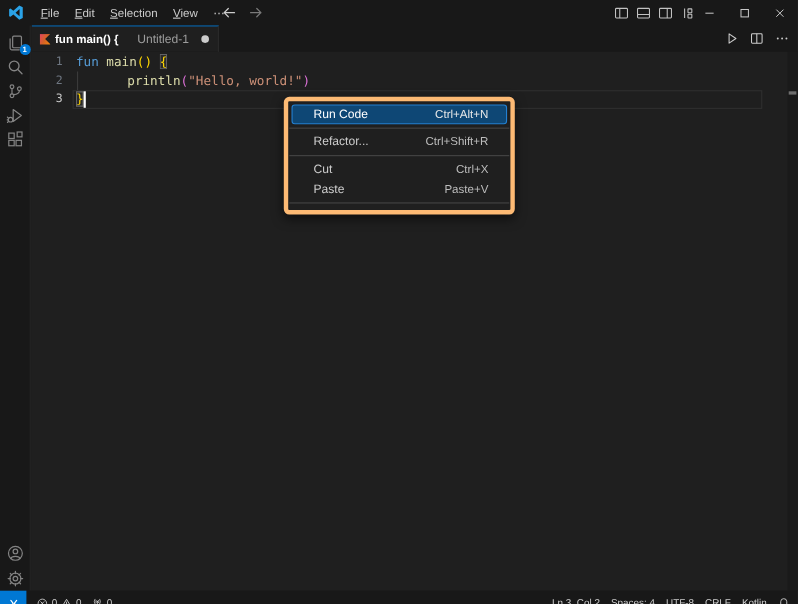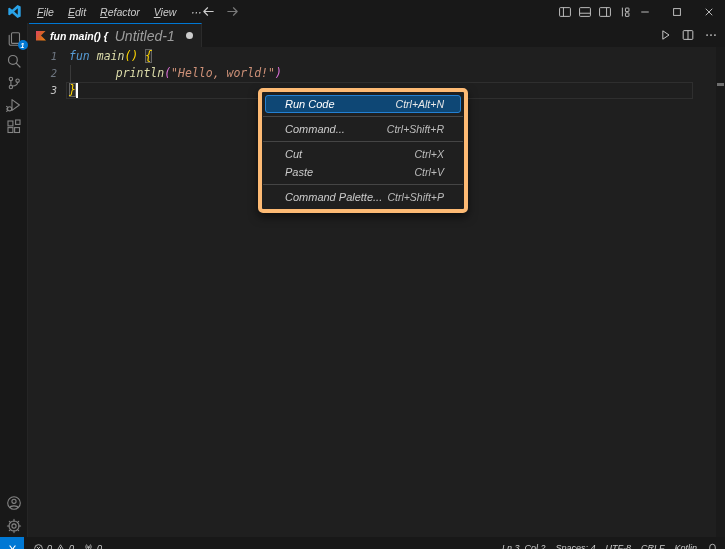--- a/index.html
+++ b/index.html
@@ -1,18 +1,18 @@
 <!DOCTYPE html>
 <html><head>
 <meta charset="utf-8">
 <style>
   * { margin:0; padding:0; box-sizing:border-box; }
   html,body { width:725px; height:549px; overflow:hidden; background:#1f1f1f; }
   body { font-family:"Liberation Sans", sans-serif; -webkit-font-smoothing:antialiased; }
-  .window { position:relative; width:725px; height:549px; overflow:hidden; background:#1f1f1f;font-style:italic; }
+  .window { position:relative; width:725px; height:549px; overflow:hidden; background:#1f1f1f; }
 
   
   .titlebar { position:absolute; left:0; top:0; right:0; height:23px; background:#181818; display:flex; align-items:center; z-index:5; }
   .vscode-logo { margin-left:7px; width:15px; height:15px; display:flex; }
   .menubar { display:flex; margin-left:8px; height:23px; align-items:center; }
   .mb-item { padding:2px 7px; font-size:10.5px; color:#cccccc; border-radius:4px; cursor:default; }
   .mb-item::first-letter { text-decoration:underline; }
   .mb-item:last-child::first-letter { text-decoration:none; }
   .nav-arrows { position:absolute; left:201px; top:0; height:23px; display:flex; align-items:center; gap:9px; }
   .nav-arrows .icon16 { width:15px; height:15px; }
@@ -32,21 +32,21 @@
   .ab-item { position:relative; width:24px; height:17px; display:flex; align-items:center; justify-content:center; color:#848484; }
   .ab-item .icon16 { width:16px; height:16px; }
   .ab-badge { position:absolute; right:-2px; bottom:-3px; min-width:10px; height:10px; border-radius:50%; background:#0078d4; color:#fff; font-size:7px; display:flex; align-items:center; justify-content:center; font-weight:bold; }
   .ab-bottom { position:absolute; bottom:3px; left:0; width:100%; display:flex; flex-direction:column; align-items:center; gap:6px; }
 
   
   .tabbar { position:absolute; left:29px; top:23px; right:0; height:24px; background:#181818; display:flex; z-index:2; }
   .tab { height:24px; background:#1f1f1f; border-top:1px solid #0078d4; border-right:1px solid #2b2b2b; display:flex; align-items:center; padding:0 8px 0 7px; gap:4px; }
   .kotlin-icon { width:10px; height:10px; background:linear-gradient(120deg,#e24462,#d66425,#f88909); clip-path:polygon(0 0,100% 0,50% 50%,100% 100%,0 100%); flex:none; }
   .tab-code { color:#ffffff; font-size:10.5px; font-weight:600; white-space:pre; }
-  .tab-desc { color:#9d9d9d; font-size:14px; margin-left:3px; }
+  .tab-desc { color:#9d9d9d; font-size:11px; margin-left:13px; }
   .tab-dot { width:7px; height:7px; border-radius:50%; background:#cccccc; margin-left:7px; }
   .editor-actions { position:absolute; right:7px; top:23px; height:24px; display:flex; align-items:center; gap:9px; color:#cccccc; z-index:3; }
   .editor-actions .icon16 { width:14px; height:14px; }
 
   
   .editor { position:absolute; left:29px; top:47px; right:0; bottom:12px; background:#1f1f1f; font-family:"DejaVu Sans Mono","Liberation Mono",monospace; }
   .lines { position:relative; padding-top:1px; }
   .line { position:relative; height:17px; line-height:17px; display:flex; font-size:11.5px; white-space:pre; }
   .ln { width:28px; text-align:right; color:#6e7681; font-size:10.5px; flex:none; }
   .line.active .ln { color:#c6c6c6; }
@@ -84,21 +84,21 @@
 
   <div class="titlebar">
     <span class="vscode-logo icon16">
       <svg viewBox="0 0 16 16">
           <path fill="#2aa3e8" d="M11.2 1.1 5.5 6.2 2.7 4 1.4 4.6v6.8l1.3.6 2.8-2.2 5.7 5.1 3.4-1.6V2.7L11.2 1.1zm.3 3.4v7L7.6 8l3.9-3.5z"></path>
         </svg>
     </span>
     <div class="menubar" id="menubar">
         <div class="mb-item">File</div>
         <div class="mb-item">Edit</div>
-        <div class="mb-item">Refactor</div>
+        <div class="mb-item">Selection</div>
         <div class="mb-item">View</div>
         <div class="mb-item">⋯</div>
       </div>
     <div class="nav-arrows">
       <span class="icon16 back">
         <svg viewBox="0 0 16 16" fill="none" stroke="currentColor" stroke-width="1.2" stroke-linecap="round" stroke-linejoin="round">
             <path d="M13 8H3M7 4 3 8l4 4"></path>
           </svg>
       </span>
       <span class="icon16 fwd">
@@ -271,37 +271,33 @@
     </div>
   </div>
 
   <div class="context-menu" id="context-menu">
       <div class="mi hl">
         <span>Run Code</span>
         <span class="sc">Ctrl+Alt+N</span>
       </div>
       <div class="msep"></div>
       <div class="mi">
-        <span>Command...</span>
+        <span>Refactor...</span>
         <span class="sc">Ctrl+Shift+R</span>
       </div>
       <div class="msep"></div>
       <div class="mi">
         <span>Cut</span>
         <span class="sc">Ctrl+X</span>
       </div>
       <div class="mi">
         <span>Paste</span>
-        <span class="sc">Ctrl+V</span>
+        <span class="sc">Paste+V</span>
       </div>
       <div class="msep"></div>
-      <div class="mi">
-        <span>Command Palette...</span>
-        <span class="sc">Ctrl+Shift+P</span>
-      </div>
     </div>
 
   <div class="statusbar">
     <span class="remote-btn">
       <span class="icon16">
         <svg viewBox="0 0 16 16" fill="none" stroke="currentColor" stroke-width="1.6" stroke-linecap="round" stroke-linejoin="round">
             <path d="M4.2 4.2 7.2 8l-3 3.8M11.8 4.2 8.8 8l3 3.8"></path>
           </svg>
       </span>
     </span>

